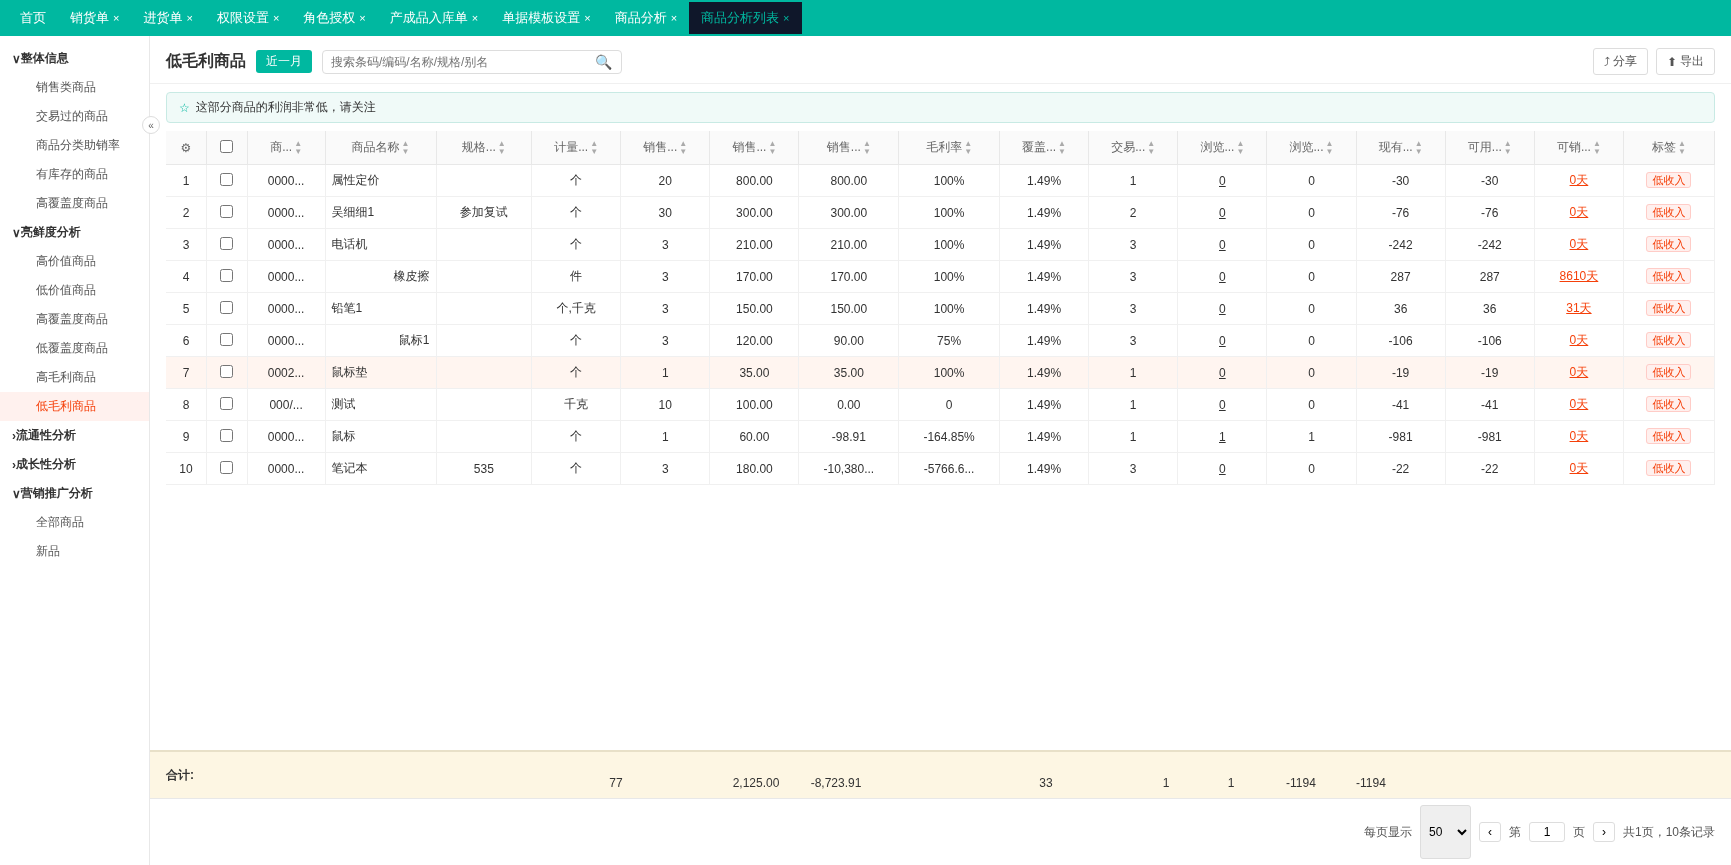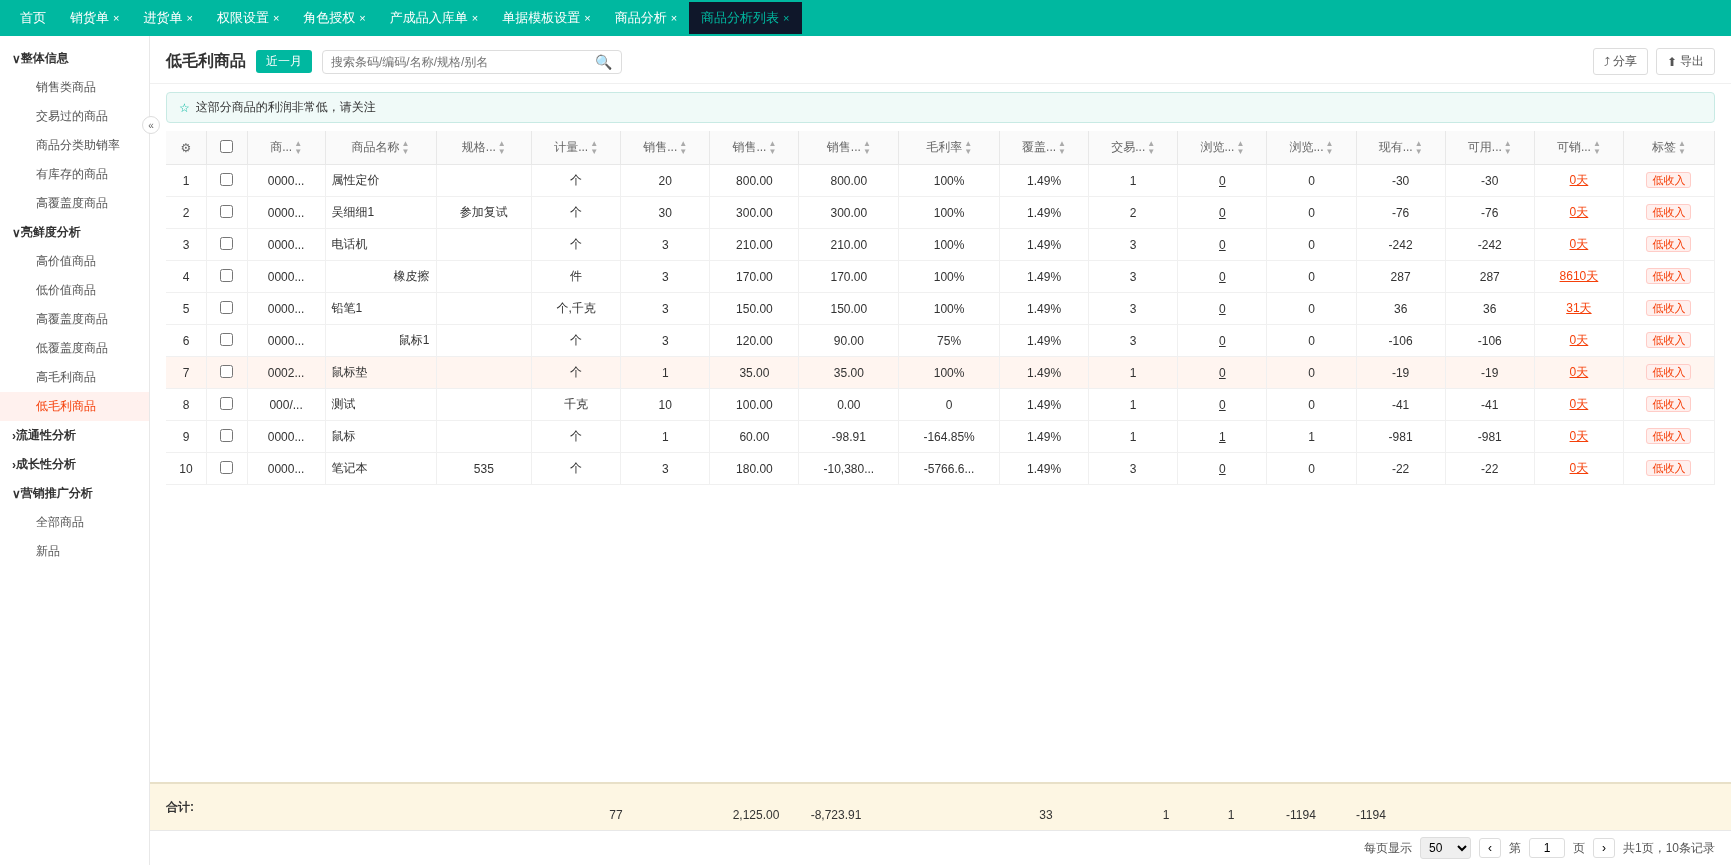--- a/index.html
+++ b/index.html
@@ -247,21 +247,21 @@
       justify-content: flex-end;
       padding: 6px 16px;
       border-top: 1px solid #e8e8e8;
       gap: 8px;
       font-size: 12px;
       color: #555;
     }
     .pagination-bar select {
       border: 1px solid #ddd;
       border-radius: 3px;
-      padding: 2px 4px;
+      padding: 18px 4px;
       font-size: 12px;
     }
     .page-btn {
       border: 1px solid #ddd;
       border-radius: 3px;
       padding: 2px 8px;
       background: #fff;
       cursor: pointer;
       font-size: 12px;
     }

